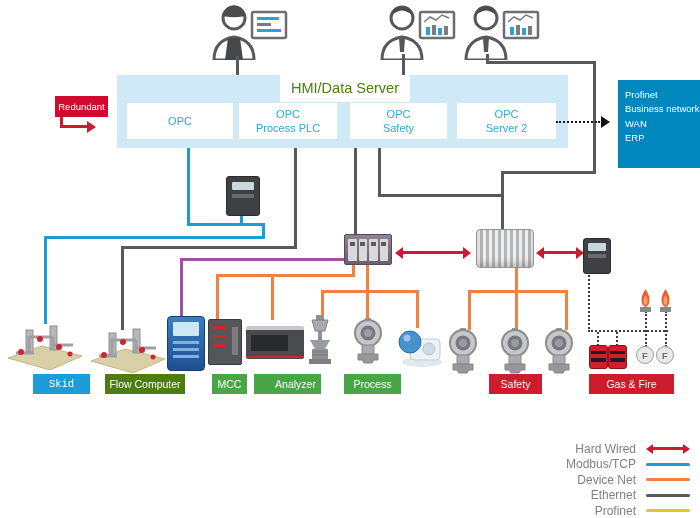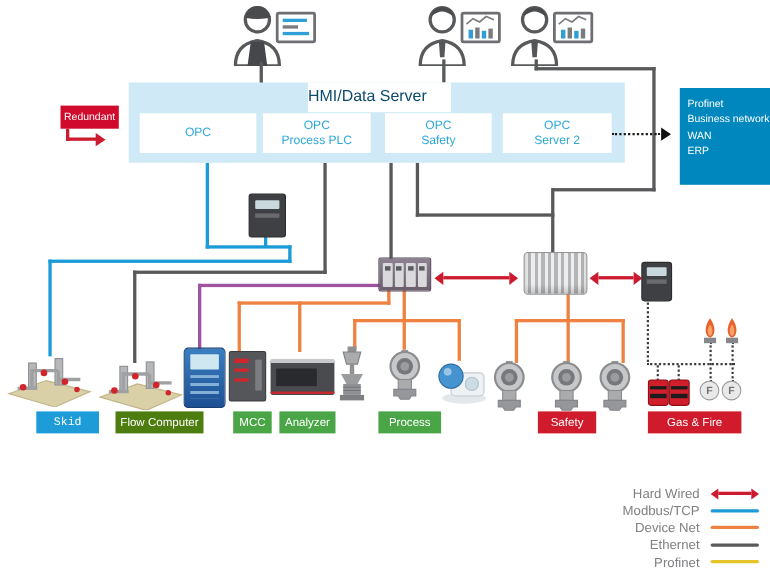--- a/index.html
+++ b/index.html
@@ -15,21 +15,21 @@
   .dh{position:absolute;height:0;border-top:2px dotted #3c3c3c;}
   
   .da{position:absolute;height:3px;background:#cc1b2e;}
   .da::before{content:"";position:absolute;left:-8px;top:-4.5px;width:0;height:0;
     border:6px solid transparent;border-right:8px solid #cc1b2e;border-left:0;}
   .da::after{content:"";position:absolute;right:-8px;top:-4.5px;width:0;height:0;
     border:6px solid transparent;border-left:8px solid #cc1b2e;border-right:0;}
   
   #server-box{position:absolute;left:117px;top:75px;width:451px;height:73px;background:#cfe9f6;}
   #server-title{position:absolute;left:163px;top:0;width:130px;height:27px;background:#fff;
-    color:#0c4a6e;font-size:14.5px;line-height:27px;white-space:nowrap;}
+    color:#4d7c0f;font-size:14.5px;text-align:center;line-height:27px;white-space:nowrap;}
   .opc{position:absolute;top:28px;height:36px;background:#fff;color:#2fa8d9;font-size:11px;
     text-align:center;display:flex;flex-direction:column;justify-content:center;line-height:1.3;}
   #redundant{position:absolute;left:55px;top:96px;width:53px;height:21px;background:#cf0a2c;
     color:#fff;font-size:9.5px;text-align:center;line-height:21px;}
   #historian{position:absolute;left:618px;top:80px;width:82px;height:88px;background:#0087bd;
     color:#fff;font-size:9.5px;line-height:1.5;padding:8px 0 0 7px;box-sizing:border-box;}
   #historian div{white-space:nowrap;}
   
   #dot-arrow{position:absolute;left:556px;top:121px;width:44px;height:0;border-top:2px dotted #1a1a1a;}
   #dot-arrow::after{content:"";position:absolute;right:-10px;top:-7px;width:0;height:0;
@@ -310,21 +310,21 @@
     <i style="top:22%"></i>
       <i style="top:55%"></i>
   </div>
   <div class="fcirc" style="left:636px;top:346px">F</div>
   <div class="fcirc" style="left:656px;top:346px">F</div>
 
   <div id="labels">
       <div class="dev-label" style="left: 33px; width: 57px; background: rgb(30, 156, 215); font-family: Liberation Mono, monospace;">Skid</div>
       <div class="dev-label" style="left: 105px; width: 80px; background: #4d7c0f;">Flow Computer</div>
       <div class="dev-label" style="left: 212px; width: 35px; background: rgb(74, 165, 70);">MCC</div>
-      <div class="dev-label" style="left: 254px; width: 51px; background: rgb(74, 165, 70);">Analyzer</div>
+      <div class="dev-label" style="left: 254px; width: 51px; background: rgb(74, 165, 70); padding-left: 16px;">Analyzer</div>
       <div class="dev-label" style="left: 344px; width: 57px; background: rgb(74, 165, 70);">Process</div>
       <div class="dev-label" style="left: 489px; width: 53px; background: rgb(207, 27, 43);">Safety</div>
       <div class="dev-label" style="left: 589px; width: 85px; background: rgb(207, 27, 43);">Gas &amp; Fire</div>
     </div>
 
   <div id="legend">
       <div class="lg-row">
         <span class="lg-label">Hard Wired</span>
         <span class="lg-arrow"></span>
       </div>

